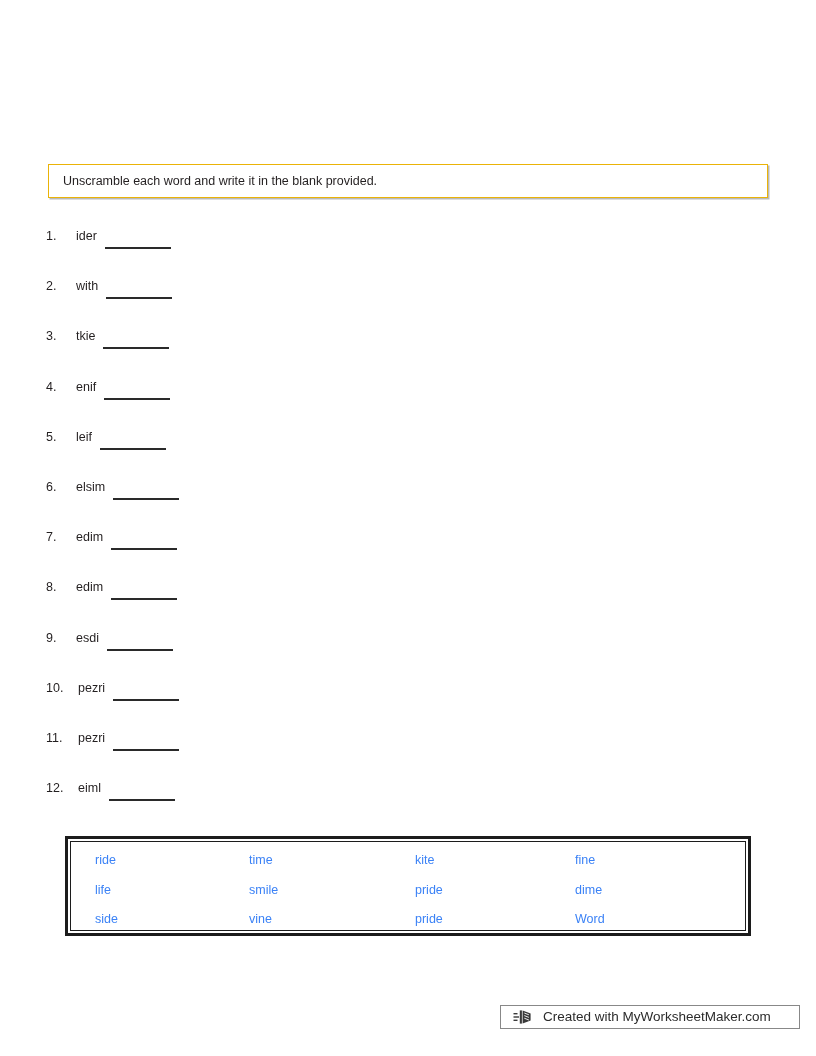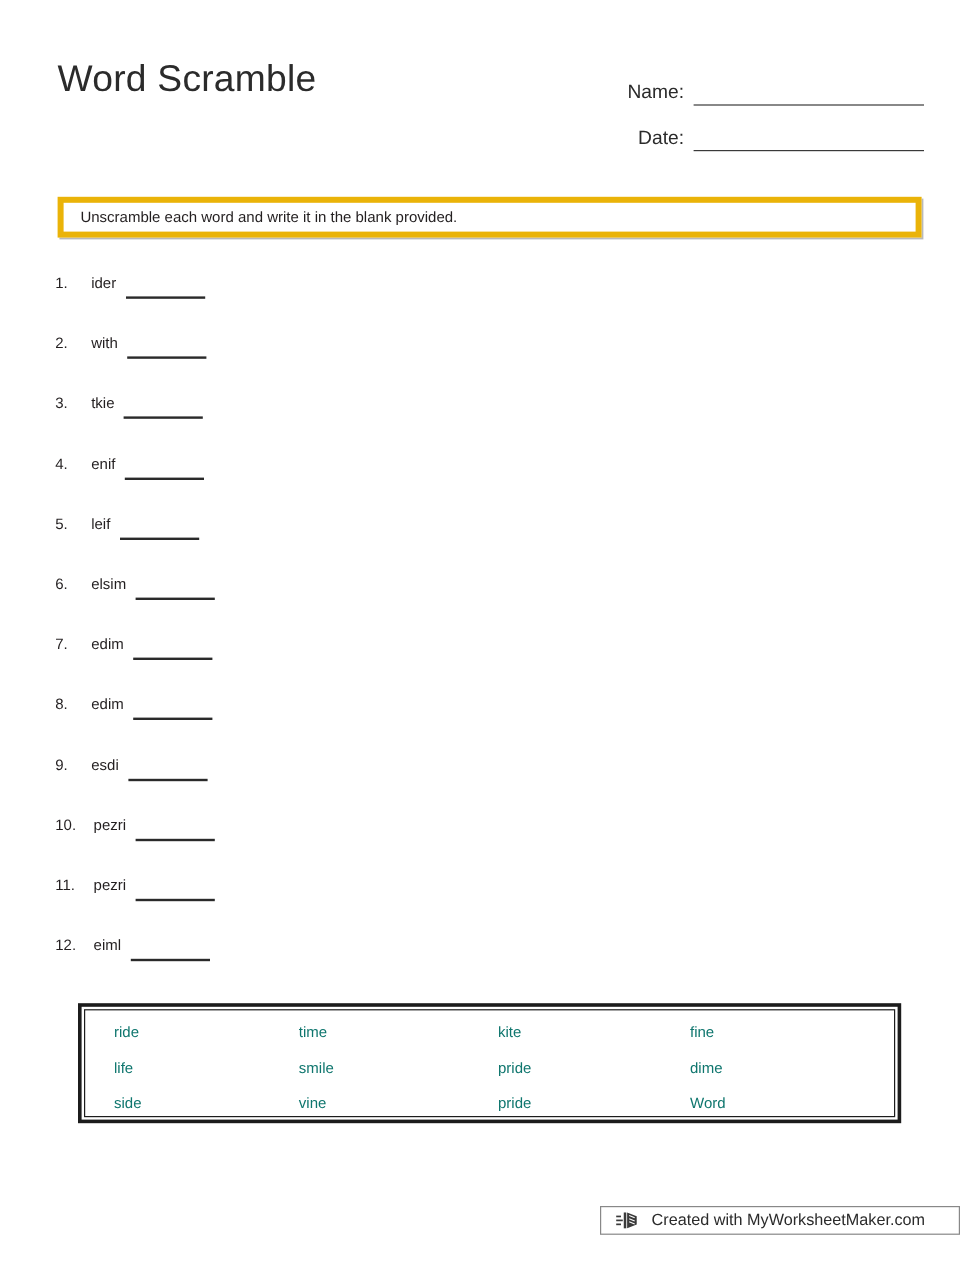--- a/index.html
+++ b/index.html
@@ -68,21 +68,21 @@
   }
 
   
   .instruction-box {
     position: absolute;
     left: 48px;
     top: 164px;
     width: 720px;
     height: 34px;
     box-sizing: border-box;
-    border: 5px solid #eab308;
+    border: 1px solid #eab308;
     background: #ffffff;
     box-shadow: 1.5px 1.5px 0 0 #b9b9b9;
     display: flex;
     align-items: center;
   }
   .instruction-text {
     font-size: 12.5px;
     color: #231f20;
     padding-left: 14px;
     line-height: 16px;
@@ -155,21 +155,21 @@
     padding: 10px 0 0 0;
     box-sizing: border-box;
   }
   .wb-row {
     height: 29.5px;
     position: relative;
   }
   .wb-cell {
     position: absolute;
     font-size: 12.5px;
-    color: #0f766e;
+    color: #3b82f6;
     line-height: 16px;
     white-space: nowrap;
   }
   .wb-c0 { left: 24px; }
   .wb-c1 { left: 178px; }
   .wb-c2 { left: 344px; }
   .wb-c3 { left: 504px; }
 
   
   .footer-badge {
@@ -197,38 +197,20 @@
     color: #2b2b2b;
     line-height: 18px;
     white-space: nowrap;
   }
 </style>
 </head>
 <body>
 
 <div class="page">
 
-  <div class="header">
-
-    <div class="worksheet-title">Word Scramble</div>
-
-    <div class="namedate">
-
-      <div class="nd-row">
-        <span class="nd-label">Name:</span>
-        <span class="nd-rule"></span>
-      </div>
-
-      <div class="nd-row">
-        <span class="nd-label">Date:</span>
-        <span class="nd-rule"></span>
-      </div>
-
-    </div>
-  </div>
 
   <div class="instruction-box">
     <span class="instruction-text">Unscramble each word and write it in the blank provided.</span>
   </div>
 
   <div class="questions">
 
     <div class="q-row">
       <span class="q-num">1.</span>
       <span class="q-word">ider</span>

